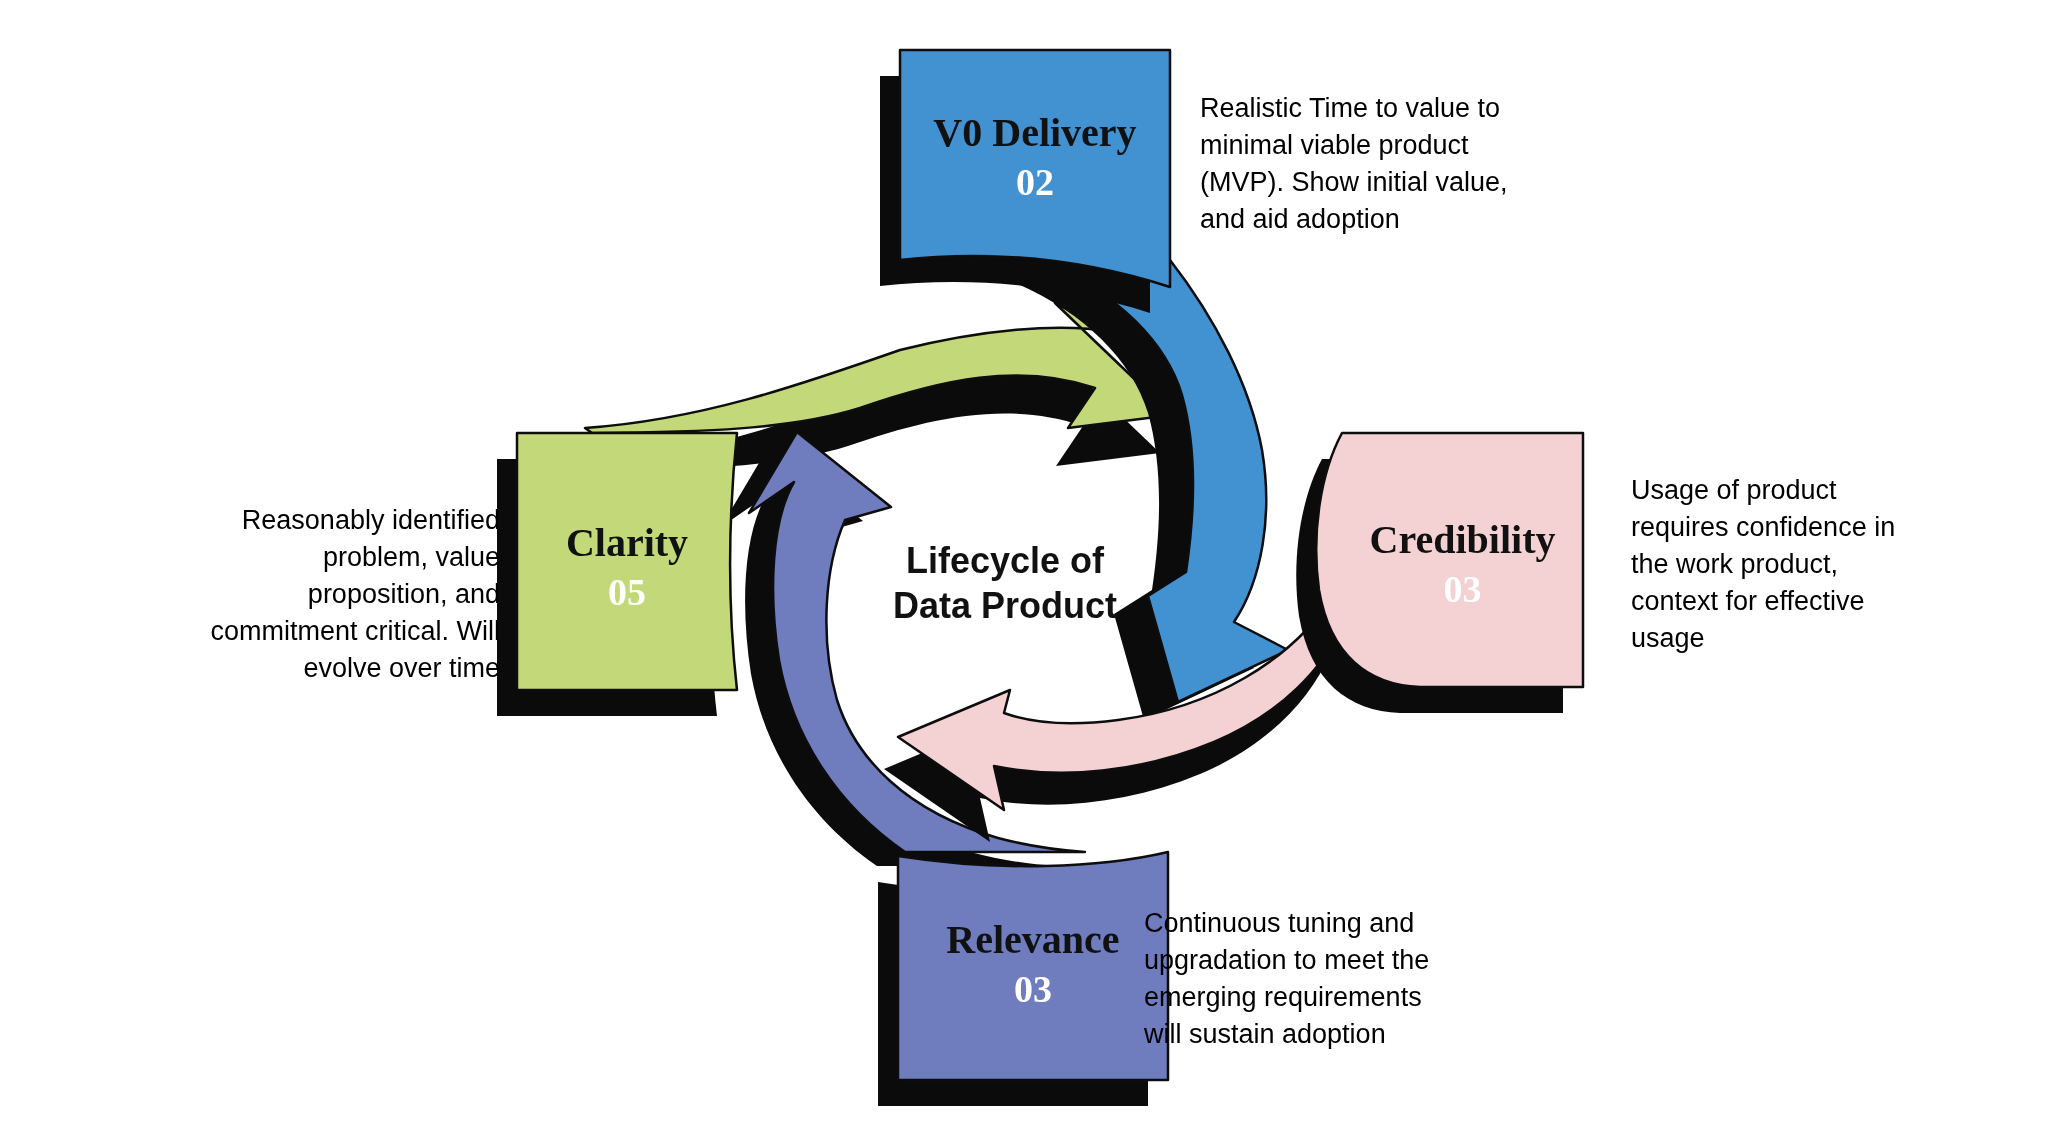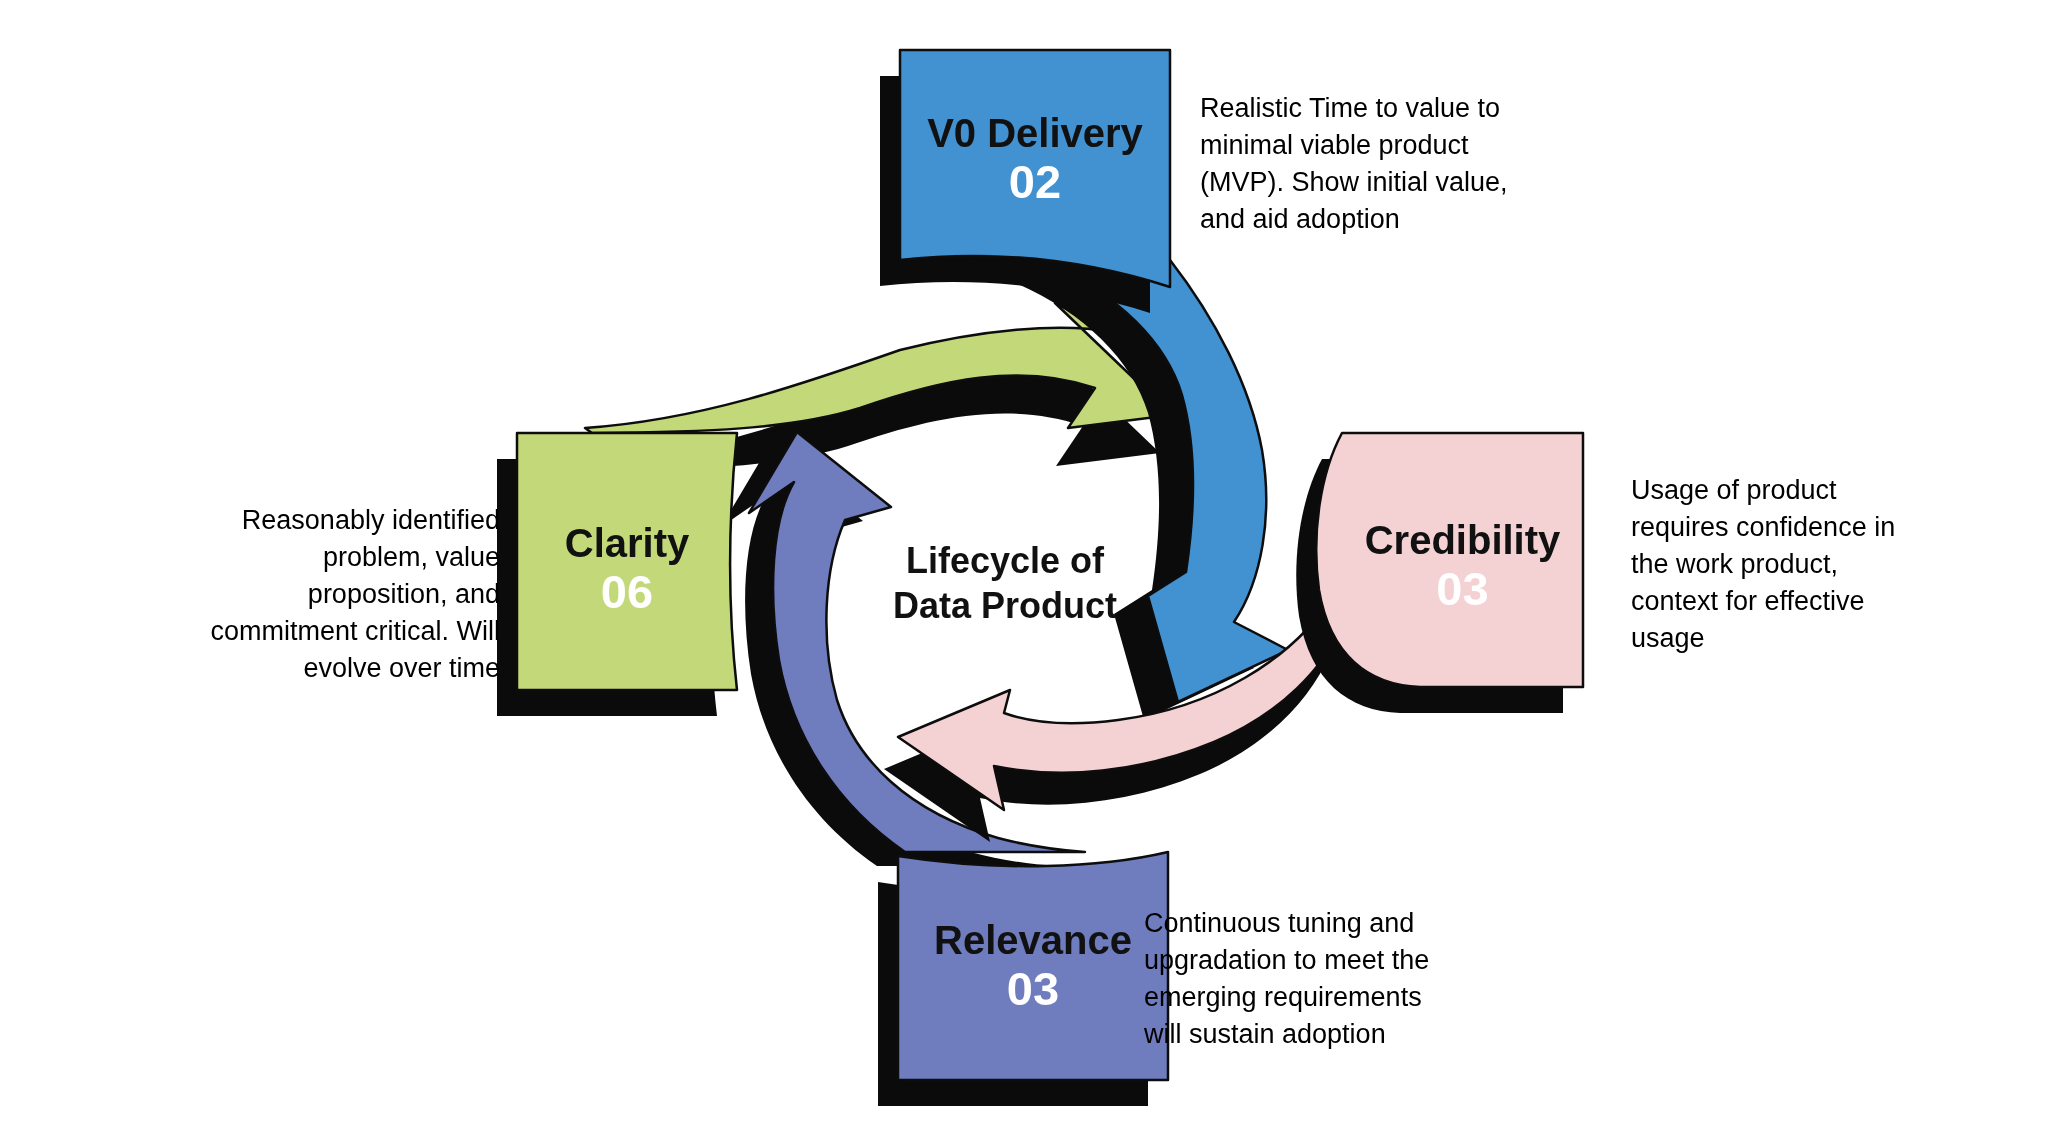--- a/index.html
+++ b/index.html
@@ -12,23 +12,23 @@
   }
   #diagram-svg{position:absolute;left:0;top:0;}
   .sh{fill:#0b0b0b;}
   .body-path{stroke:#0d0d0d;stroke-width:2.5;stroke-linejoin:round;}
   .green{fill:#C3D979;}
   .blue{fill:#4291D0;}
   .pink{fill:#F4D1D3;}
   .purple{fill:#6F7CBE;}
   .txt{position:absolute;color:#000000;font-size:27px;line-height:37px;white-space:pre-line;}
   .txt.right{text-align:right;}
-  .stage-label-block{position:absolute;text-align:center;}
+  .stage-label-block{position:absolute;text-align:center;font-family:Liberation Serif, serif;}
   .stage-label{font-size:40px;font-weight:bold;color:#111111;line-height:50px;}
-  .stage-number{font-size:47px;font-weight:bold;color:#ffffff;line-height:48px;}
+  .stage-number{font-size:38px;font-weight:bold;color:#ffffff;line-height:48px;}
   .center-title{
     position:absolute;left:840px;top:538px;width:330px;
     text-align:center;font-size:36px;font-weight:bold;color:#111111;
     line-height:45px;white-space:pre-line;
   }
 </style>
 </head>
 <body>
 
 <div id="canvas">
@@ -98,21 +98,21 @@
 
     <use href="#p-box-rel" class="sh" transform="translate(-20,26)"></use>
     <use href="#p-box-rel" class="purple body-path"></use>
   </svg>
 
   <div class="center-title">Lifecycle of
 Data Product</div>
 
   <div class="stage-label-block" style="left:517px;top:518px;width:220px;">
     <div class="stage-label">Clarity</div>
-    <div class="stage-number">06</div>
+    <div class="stage-number">05</div>
   </div>
   <div class="txt right" style="left:105px;top:502px;width:395px;">Reasonably identified
 problem, value
 proposition, and
 commitment critical. Will
 evolve over time</div>
 
   <div class="stage-label-block" style="left:900px;top:108px;width:270px;">
     <div class="stage-label">V0 Delivery</div>
     <div class="stage-number">02</div>

